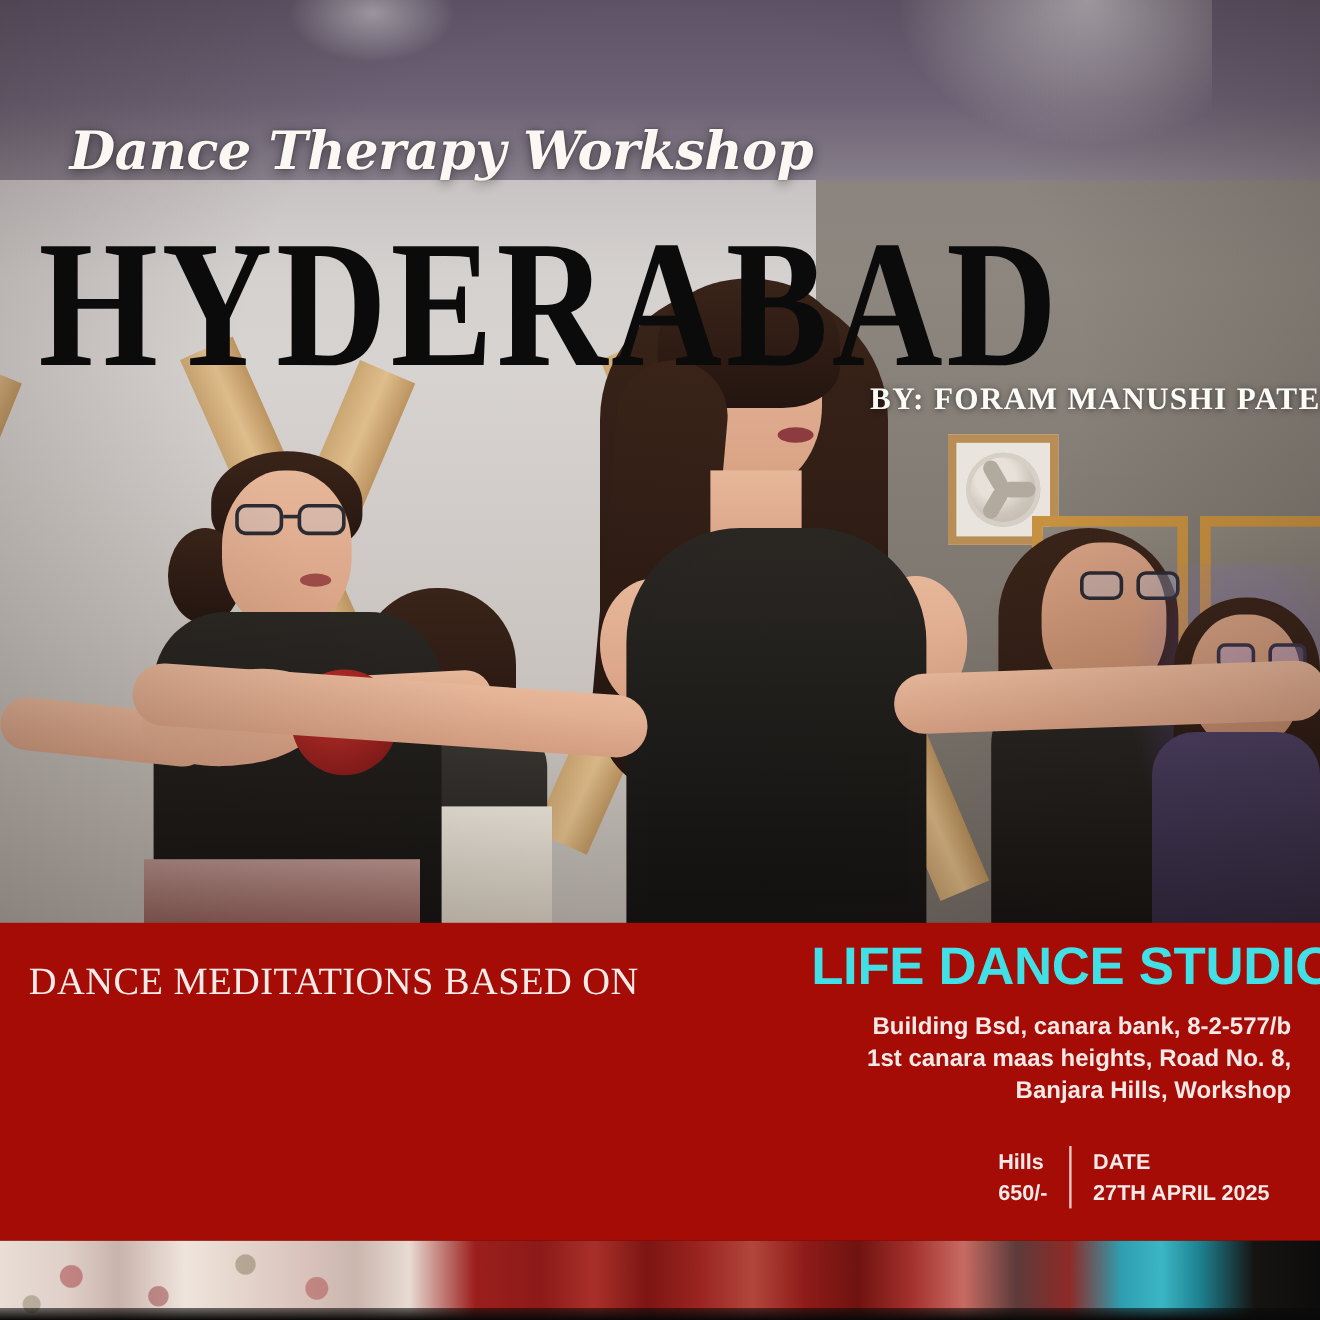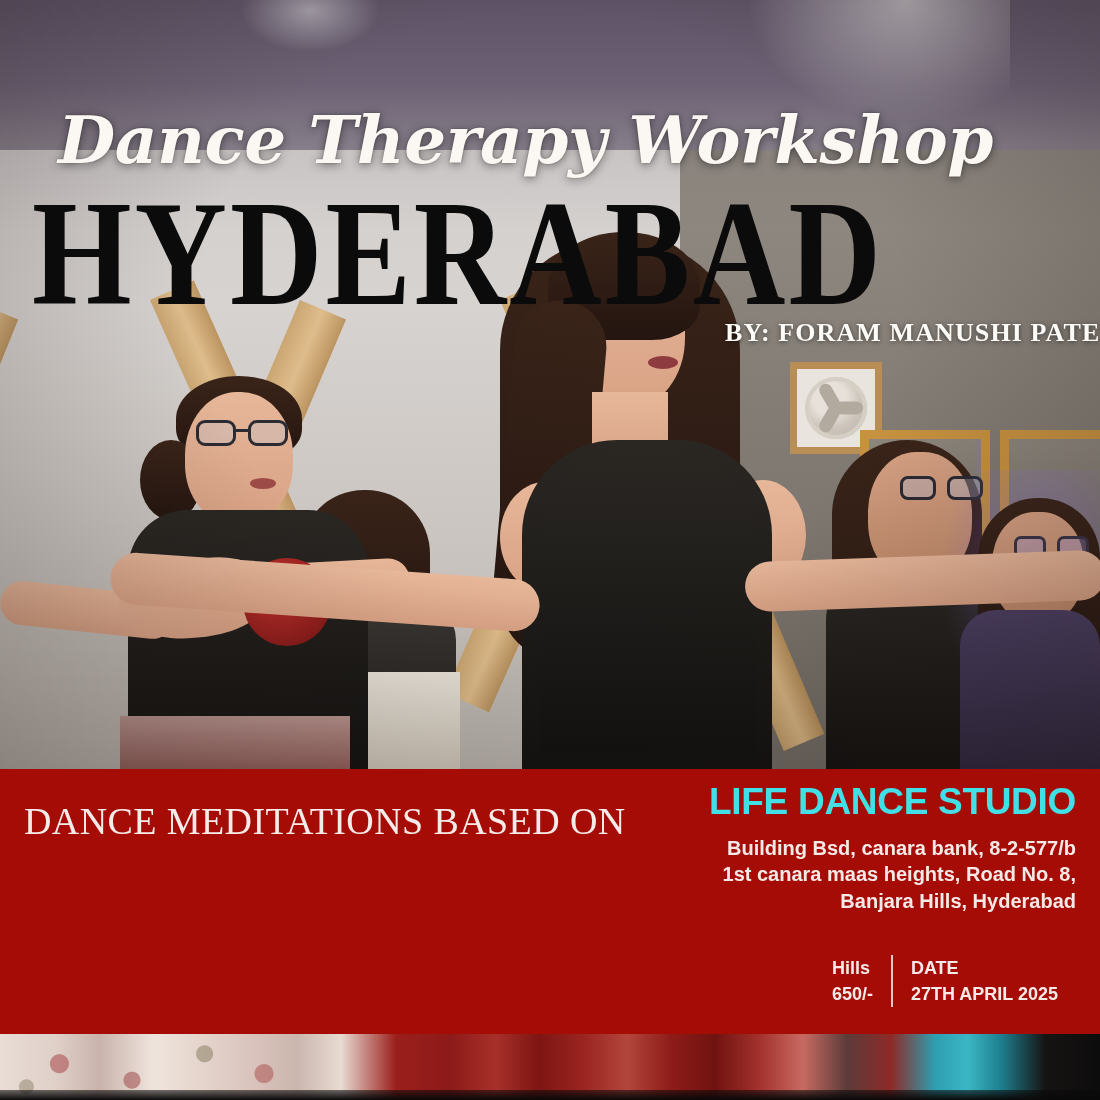--- a/index.html
+++ b/index.html
@@ -168,21 +168,21 @@
     background:
       radial-gradient(ellipse at 50% 40%, rgba(0,0,0,0) 45%, rgba(28,18,14,.30) 100%),
       linear-gradient(180deg, rgba(40,30,45,.18) 0%, rgba(0,0,0,0) 30%);
   }
 
   
   .title-script {
     position:absolute; left:58px; top:101px; width:1000px;
     font-family:"DejaVu Serif", serif;
     font-weight:700; font-style:italic;
-    font-size:66px; letter-spacing:-0.5px;
+    font-size:44px; letter-spacing:-0.5px;
     color:#fbf7f2;
     text-shadow:0 2px 10px rgba(0,0,0,.45), 0 0 2px rgba(0,0,0,.35);
     white-space:nowrap;
   }
   .title-city {
     position:absolute; left:32px; top:178px; width:1050px;
     font-family:"Liberation Serif", serif;
     font-weight:700; font-size:128px; line-height:1;
     letter-spacing:3px;
     color:#0c0b0b;
@@ -199,37 +199,37 @@
   }
 
   
   .banner {
     position:absolute; left:0; top:769px; width:1100px; height:265px;
     background:#a50c06;
   }
   .banner-left { position:absolute; left:24px; top:30px; width:640px; }
   .banner-head {
     font-family:"Liberation Serif", serif;
-    font-size:38px; letter-spacing:.4px; color:#f6ebe8; font-weight:400;
+    font-size:32px; letter-spacing:.4px; color:#f6ebe8; font-weight:400;
   }
   .bullets { list-style:none; margin-top:24px; }
   .bullets li {
     position:relative; padding-left:34px; margin-bottom:13px;
     font-family:"Liberation Serif", serif;
     font-size:29px; letter-spacing:.3px; color:#f8eeeb;
   }
   .bullets li::before {
     content:""; position:absolute; left:9px; top:13px;
     width:7px; height:7px; border-radius:50%; background:#f5e7e4;
   }
 
   .banner-right { position:absolute; right:24px; top:12px; width:400px; text-align:right; }
   .studio-name {
     font-family:"Liberation Sans", sans-serif;
-    font-weight:700; font-size:37px; letter-spacing:-0.3px;
+    font-weight:700; font-size:44px; letter-spacing:-0.3px;
     color:#41e0e6; white-space:nowrap;
   }
   .studio-addr {
     margin-top:12px;
     font-family:"Liberation Sans", sans-serif;
     font-weight:700; font-size:20px; line-height:1.32; color:#f4e9e7;
   }
 
   .details {
     position:absolute; right:24px; top:186px;
@@ -370,21 +370,21 @@
 
     <div class="banner-left">
       <div class="banner-head">DANCE MEDITATIONS BASED ON</div>
     </div>
 
     <div class="banner-right">
       <div class="studio-name">LIFE DANCE STUDIO</div>
       <div class="studio-addr">
         <div>Building Bsd, canara bank, 8-2-577/b</div>
         <div>1st canara maas heights, Road No. 8,</div>
-        <div>Banjara Hills, Hyderabad</div>
+        <div>Banjara Hills, Workshop</div>
       </div>
     </div>
 
     <div class="details">
       <div class="dcol">
         <span class="dlabel">Hills</span>
         <span class="dval">650/-</span>
       </div>
       <div class="dcol">
         <span class="dlabel">DATE</span>

